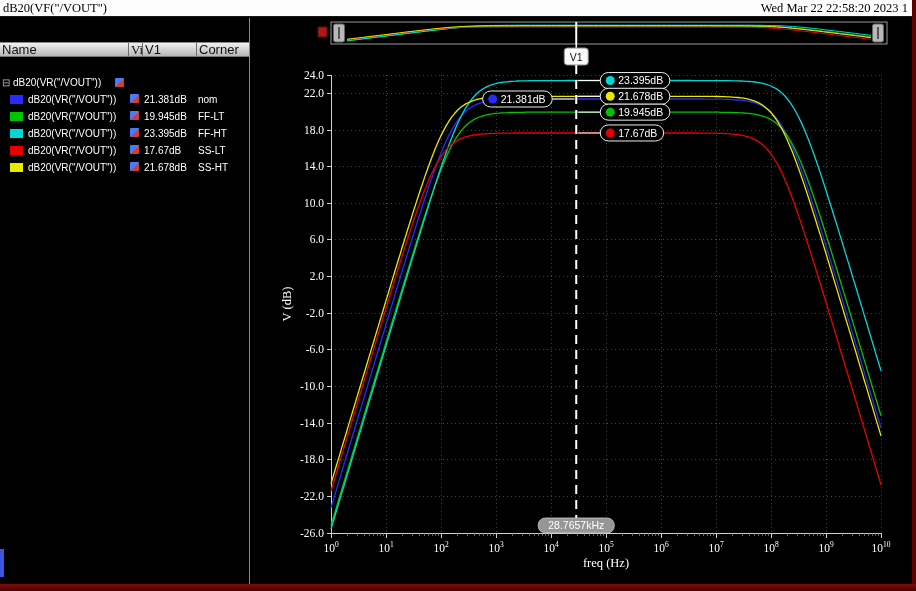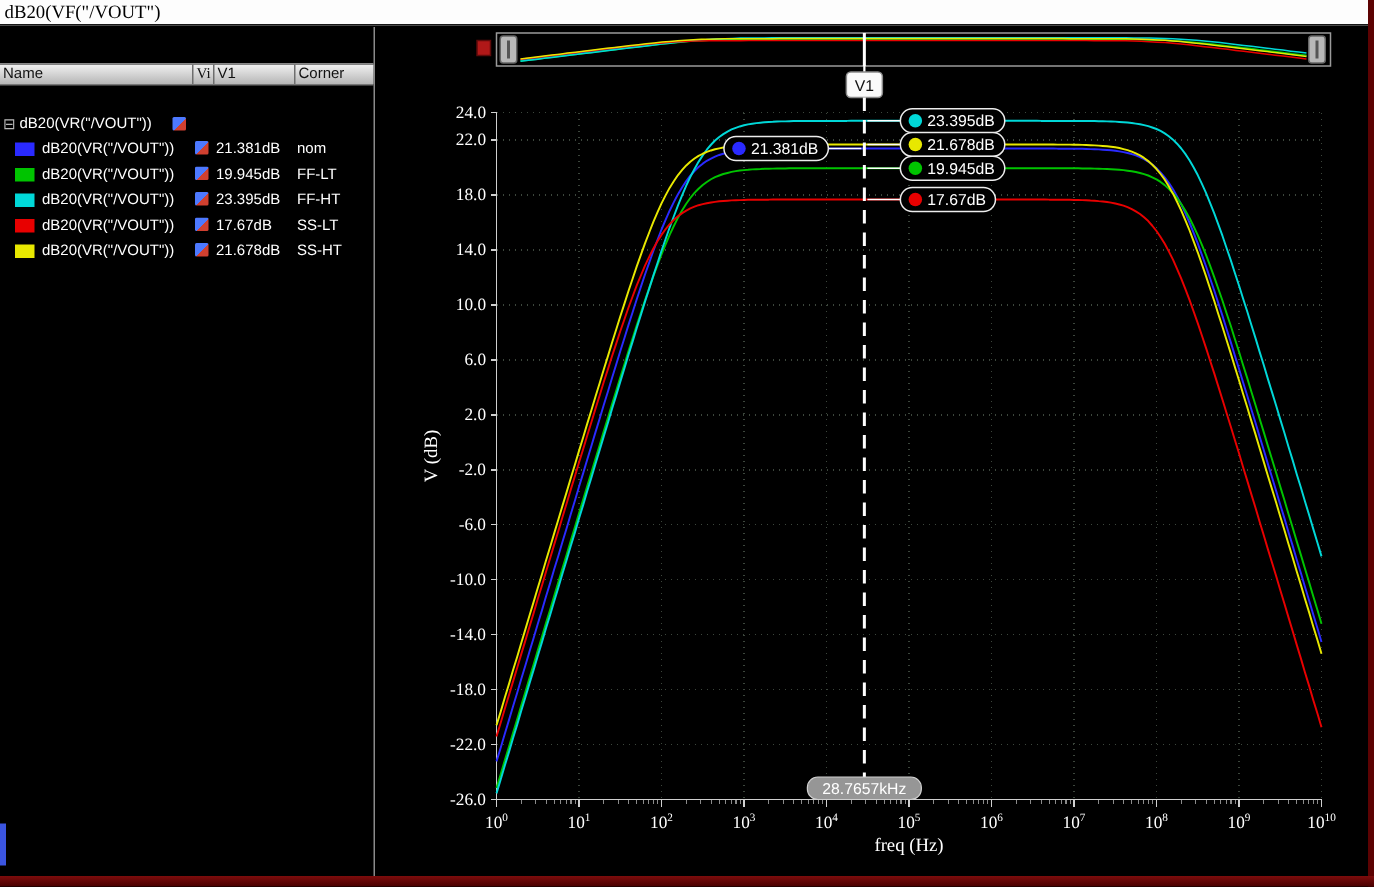--- a/index.html
+++ b/index.html
@@ -6,21 +6,21 @@
   body{width:916px;height:591px;position:relative;overflow:hidden;
        font-family:"Liberation Sans",sans-serif;-webkit-font-smoothing:antialiased;}
   .window{position:absolute;inset:0;background:#000;}
   .titlebar{position:absolute;left:0;top:0;width:100%;height:17px;background:#fdfdfd;
             border-bottom:1px solid #161616;box-sizing:border-box;display:flex;
             justify-content:space-between;align-items:center;padding:0 8px 0 3px;
             font-family:"Liberation Serif",serif;font-size:12.5px;color:#000;}
   .left-panel{position:absolute;left:0;top:18px;width:250px;bottom:7px;background:#000;
               border-right:1px solid #8a8a8a;box-sizing:border-box;}
   .panel-header{position:absolute;top:24px;left:0;width:249px;height:15px;
-                background:linear-gradient(#f1f1f1,#b6b6b6);color:#111;font-size:10px;
+                background:linear-gradient(#f1f1f1,#b6b6b6);color:#111;font-size:13px;
                 display:flex;align-items:center;box-sizing:border-box;border-top:1px solid #888;border-bottom:1px solid #777;}
   .cell{box-sizing:border-box;padding:0 2px;white-space:nowrap;overflow:hidden;}
   .cname{width:128px;display:flex;align-items:center;padding-left:2px;}
   .cvi{width:14px;font-family:Liberation Serif, serif;}
   .cval{width:54px;}
   .ccorner{flex:1;}
   .panel-header .cvi,.panel-header .cval,.panel-header .ccorner{border-left:1px solid #6e6e6e;height:100%;display:flex;align-items:center;}
   .rows{position:absolute;top:56px;left:0;width:249px;}
   .prow{display:flex;align-items:center;height:17px;font-size:10px;color:#fff;}
   .swatch{width:13px;height:9px;margin:0 5px 0 8px;flex:0 0 auto;}
@@ -35,20 +35,21 @@
   svg text{font-family:"Liberation Serif",serif;}
   svg .uifont{font-family:"Liberation Sans",sans-serif;}
 </style>
 </head>
 <body>
 
 <div class="window">
 
   <div class="titlebar">
     <span>dB20(VF("/VOUT")</span>
+    <span>Wed Mar 22 22:58:20 2023  1</span>
   </div>
 
   <div class="left-panel">
     <div class="panel-header">
       <span class="cell cname">Name</span>
       <span class="cell cvi">Vi</span>
       <span class="cell cval">V1</span>
       <span class="cell ccorner">Corner</span>
     </div>
     <div class="rows">

